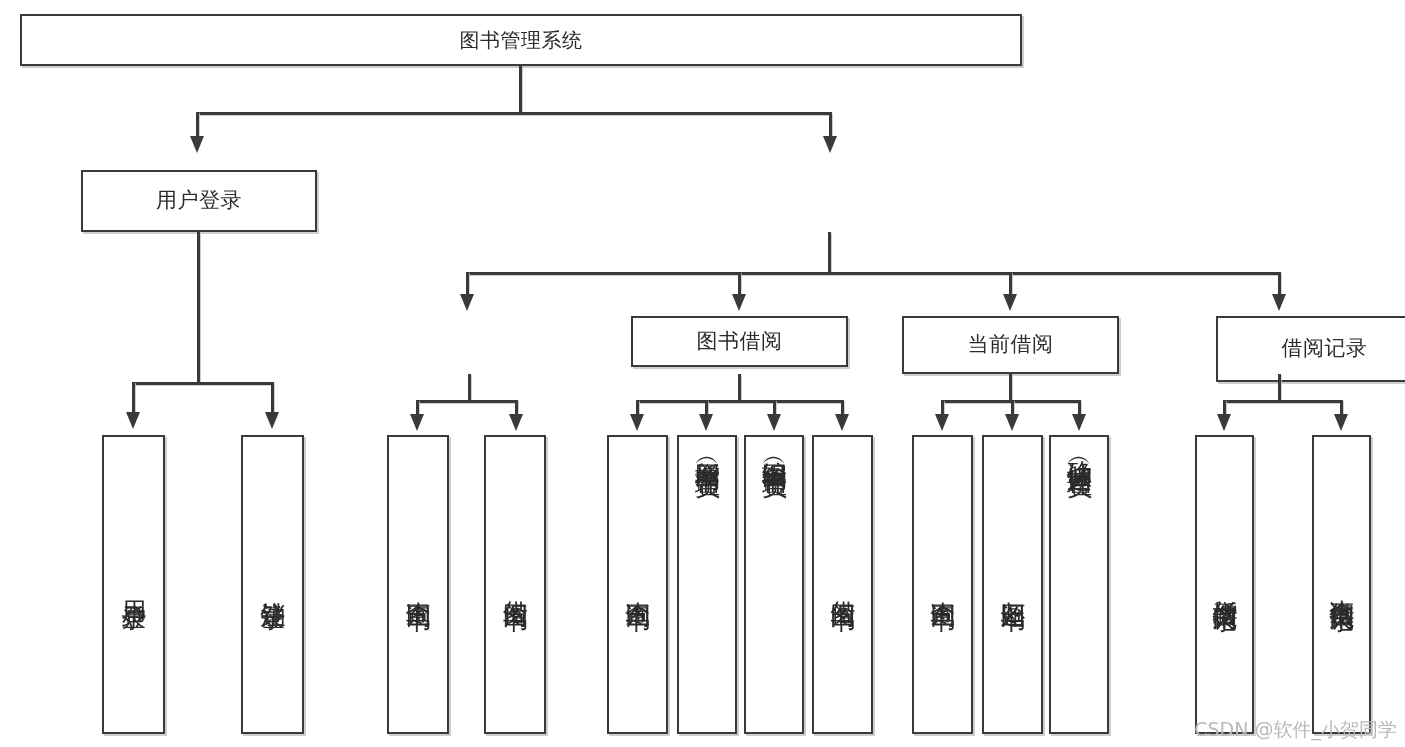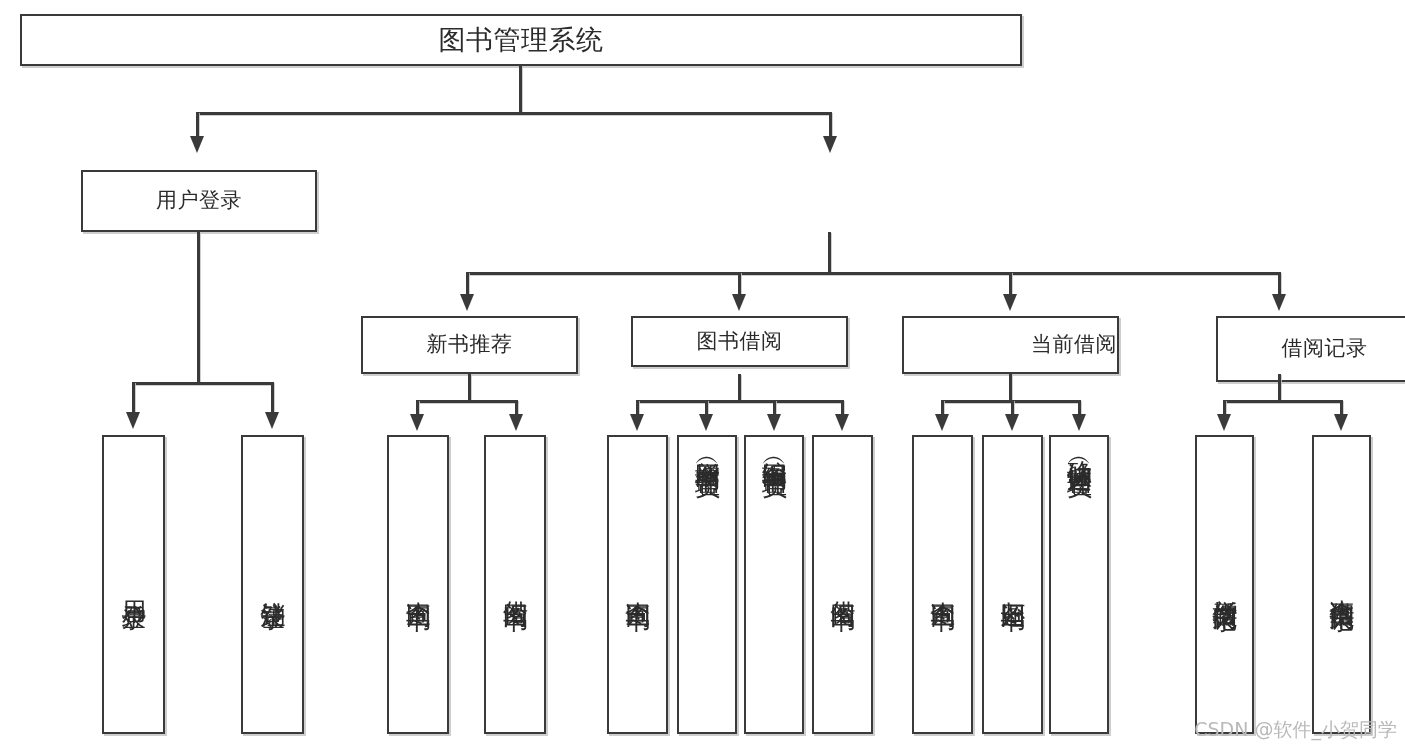--- a/index.html
+++ b/index.html
@@ -34,21 +34,21 @@
     display: block;
     text-align: center;
     line-height: 1.02;
     letter-spacing: 0.5px;
   }
   
   .node.horiz .label {
     writing-mode: horizontal-tb;
     font-size: 21px;
   }
-  .node.root .label { font-size: 27px; }
+  .node.root .label { font-size: 20px; }
 
   
   .node.vert {
     align-items: flex-start;
     justify-content: center;
     padding-top: 4px;
   }
   .node.vert .label {
     writing-mode: vertical-rl;
     text-orientation: upright;
@@ -121,27 +121,24 @@
   <div class="hline" style="left:466px; top:272px; width:814px;"></div>
   <div class="vline" style="left:466px; top:272px; height:25px;"></div>
   <div class="arrow" style="left:460px; top:294px;"></div>
   <div class="vline" style="left:738px; top:272px; height:25px;"></div>
   <div class="arrow" style="left:732px; top:294px;"></div>
   <div class="vline" style="left:1009px; top:272px; height:25px;"></div>
   <div class="arrow" style="left:1003px; top:294px;"></div>
   <div class="vline" style="left:1278px; top:272px; height:25px;"></div>
   <div class="arrow" style="left:1272px; top:294px;"></div>
 
-  <div class="node horiz" style="left:361px; top:316px; width:217px; height:58px;">
-    <span class="label">新书推荐</span>
-  </div>
   <div class="node horiz" style="left:631px; top:316px; width:217px; height:51px;">
     <span class="label">图书借阅</span>
   </div>
-  <div class="node horiz" style="left:902px; top:316px; width:217px; height:58px;justify-content:flex-end;">
+  <div class="node horiz" style="left:902px; top:316px; width:217px; height:58px;">
     <span class="label">当前借阅</span>
   </div>
   <div class="node horiz" style="left:1172px; top:316px; width:217px; height:66px;margin-left:44px;">
     <span class="label">借阅记录</span>
   </div>
 
   <div class="vline" style="left:468px; top:374px; height:28px;"></div>
   <div class="hline" style="left:416px; top:400px; width:102px;"></div>
   <div class="vline" style="left:416px; top:400px; height:16px;"></div>
   <div class="arrow" style="left:410px; top:414px;"></div>

